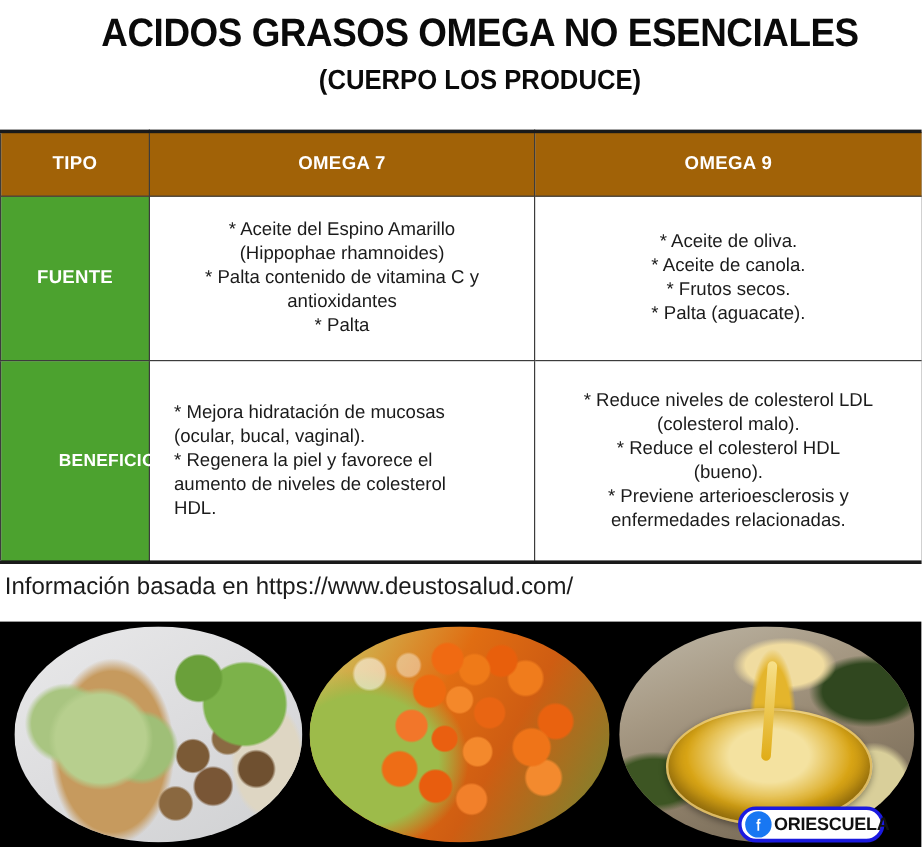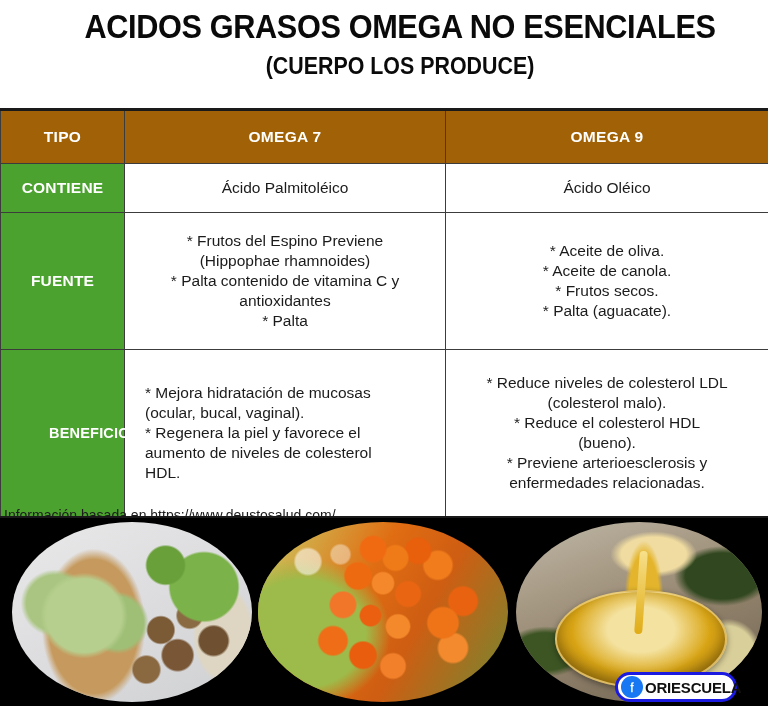--- a/index.html
+++ b/index.html
@@ -111,22 +111,22 @@
   tr.r-contiene td { height: 42px; }
   tr.r-fuente td { height: 130px; }
   tr.r-beneficio td { height: 160px; }
 
   .cell-line { display: block; white-space: nowrap; }
 
   
   .source-note {
     position: absolute;
     left: 4px;
-    top: 506px;
-    font-size: 14px;
+    top: 480px;
+    font-size: 20px;
     line-height: 18px;
     color: #1b1b1b;
     white-space: nowrap;
   }
 
   
   .photo-band {
     position: absolute;
     left: 0;
     top: 518px;
@@ -278,34 +278,25 @@
           <col class="c3">
       </colgroup>
       <thead>
         <tr>
           <th class="hdr-green h-tipo">TIPO</th>
           <th class="hdr-green h-omega">OMEGA 7</th>
           <th class="hdr-green h-omega">OMEGA 9</th>
         </tr>
       </thead>
       <tbody>
-        <tr class="r-contiene">
-          <td class="rowlabel">CONTIENE</td>
-          <td class="cell">
-            <span class="cell-line">Ácido Palmitoléico</span>
-          </td>
-          <td class="cell">
-            <span class="cell-line">Ácido Oléico</span>
-          </td>
-        </tr>
 
         <tr class="r-fuente">
           <td class="rowlabel">FUENTE</td>
           <td class="cell">
-            <span class="cell-line">* Frutos del Espino Previene</span>
+            <span class="cell-line">* Aceite del Espino Amarillo</span>
             <span class="cell-line">(Hippophae rhamnoides)</span>
             <span class="cell-line">* Palta contenido de vitamina C y</span>
             <span class="cell-line">antioxidantes</span>
             <span class="cell-line">* Palta</span>
           </td>
           <td class="cell">
             <span class="cell-line">* Aceite de oliva.</span>
             <span class="cell-line">* Aceite de canola.</span>
             <span class="cell-line">* Frutos secos.</span>
             <span class="cell-line">* Palta (aguacate).</span>

